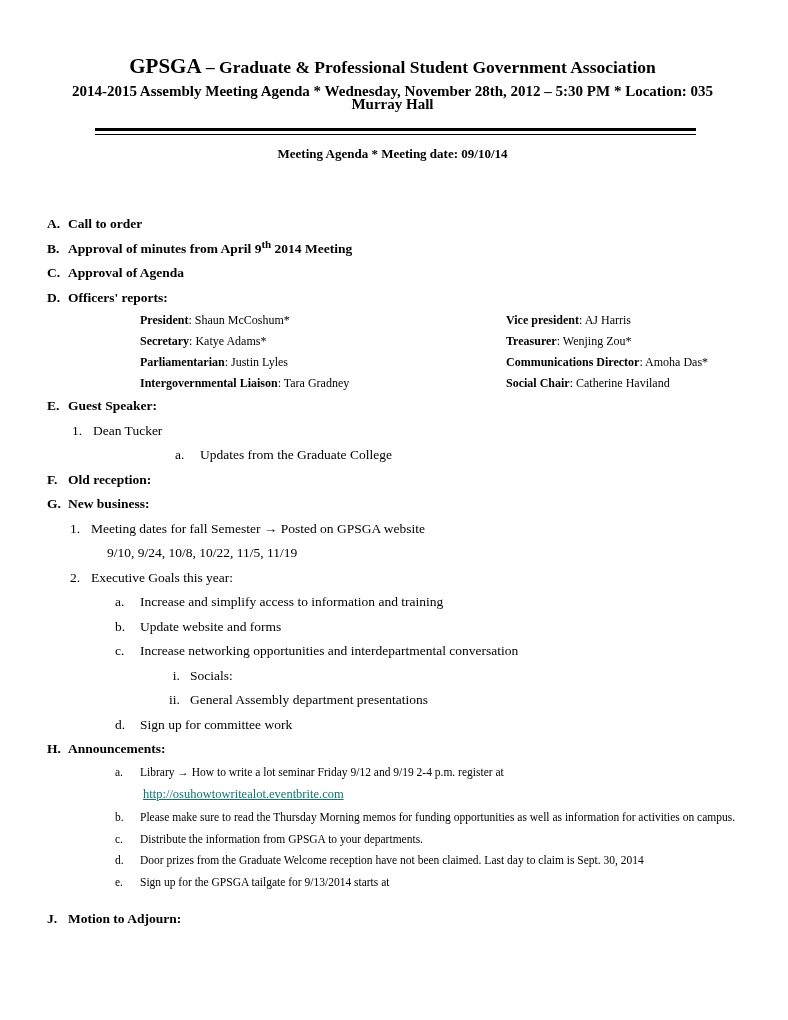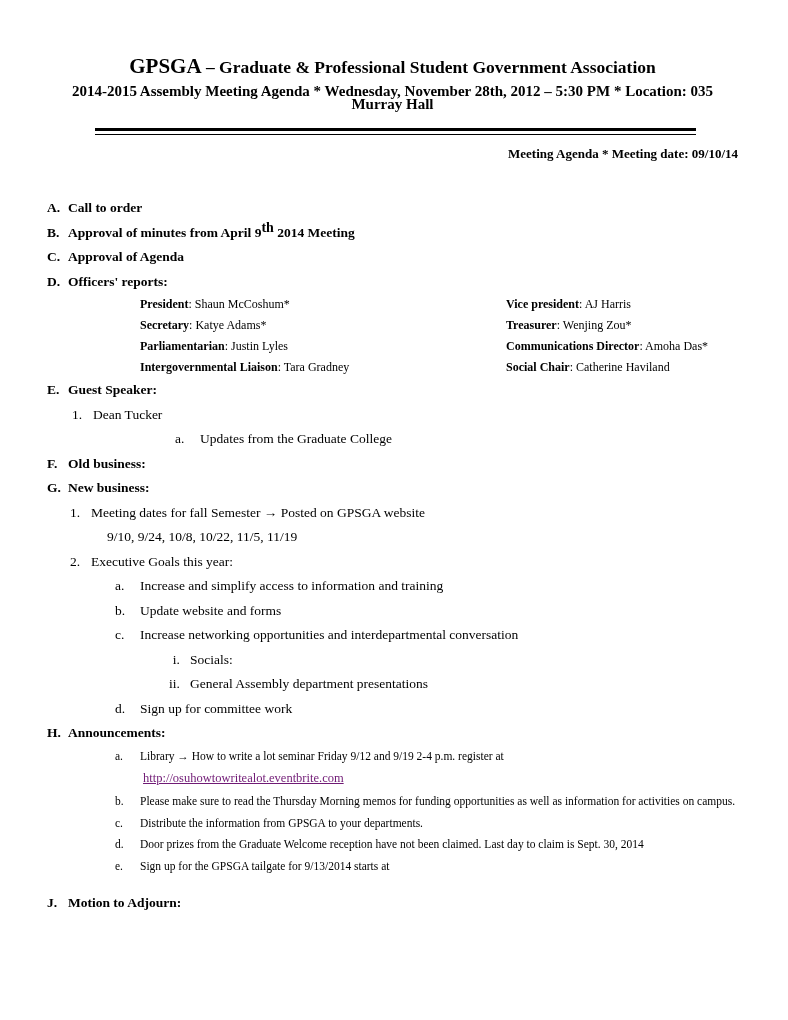--- a/index.html
+++ b/index.html
@@ -6,26 +6,26 @@
   html,body { background:#e8e8e8; }
   .page {
     width:788px; height:1020px; margin:0 auto; background:#ffffff;
     font-family:"Liberation Serif", serif; color:#000;
     padding:55px 50px 0 47px; overflow:hidden; position:relative;
   }
   .title-line { text-align:center; font-weight:bold; font-size:17.5px; line-height:22px; margin-bottom:7px; }
   .brand { font-size:21px; }
   .subtitle { text-align:center; font-weight:bold; font-size:15px; line-height:13px; margin-bottom:17px; }
   .rule { height:7px; border-top:3px solid #000; border-bottom:1px solid #000; margin:0 42px 0 48px; }
-  .meeting-line { text-align:right; font-weight:bold; font-size:13px; margin-top:11px; margin-bottom:38px; }
+  .meeting-line { text-align:center; font-weight:bold; font-size:13px; margin-top:11px; margin-bottom:54px; }
 
   .row { display:flex; font-size:13.5px; line-height:15px; margin-bottom:9.5px; }
   .row.bold { font-weight:bold; }
   .letter { display:inline-block; width:21px; flex:0 0 21px; }
-  sup { font-size:14px; vertical-align:super; line-height:0; }
+  sup { font-size:11px; vertical-align:super; line-height:0; }
 
   
   .officer-row { display:flex; font-size:12px; line-height:13px; margin:0 0 8px 93px; }
   .officer-cell-left { width:322px; flex:0 0 322px; }
   .officer-cell-right { flex:1;margin-left:44px; }
   .officer-row b { font-weight:bold; }
 
   
   .sub1 { margin-left:25px; }
   .sub1 .num { display:inline-block; width:21px; flex:0 0 21px; }
@@ -36,21 +36,21 @@
   
   .sub3 { margin-left:105px; }
   .sub3 .roman { display:inline-block; width:28px; flex:0 0 28px; text-align:right; margin-right:10px; }
   
   .dates-line { margin-left:60px; }
 
   
   .ann { display:flex; font-size:11.5px; line-height:13px; margin:0 0 8.5px 68px; }
   .ann .letter2 { display:inline-block; width:25px; flex:0 0 25px; }
   .link-row { margin:0 0 9px 96px; font-size:12.5px; line-height:15px; }
-  a.link { color:#701a75; text-decoration:underline; cursor:pointer; }
+  a.link { color:#0f766e; text-decoration:underline; cursor:pointer; }
 
   .adjourn { margin-top:22px; }
 </style>
 </head>
 <body>
 
 <div class="page">
 
   <div class="title-line">
     <span class="brand">GPSGA</span>
@@ -108,21 +108,21 @@
     <span class="num">1.</span>
     <span>Dean Tucker</span>
   </div>
   <div class="row sub2">
     <span class="letter2">a.</span>
     <span>Updates from the Graduate College</span>
   </div>
 
   <div class="row bold">
     <span class="letter">F.</span>
-    <span>Old business:</span>
+    <span>Old reception:</span>
   </div>
 
   <div class="row bold">
     <span class="letter">G.</span>
     <span>New business:</span>
   </div>
   <div class="row sub1" style="margin-left:23px;">
     <span class="num">1.</span>
     <span>Meeting dates for fall Semester → Posted on GPSGA website</span>
   </div>

